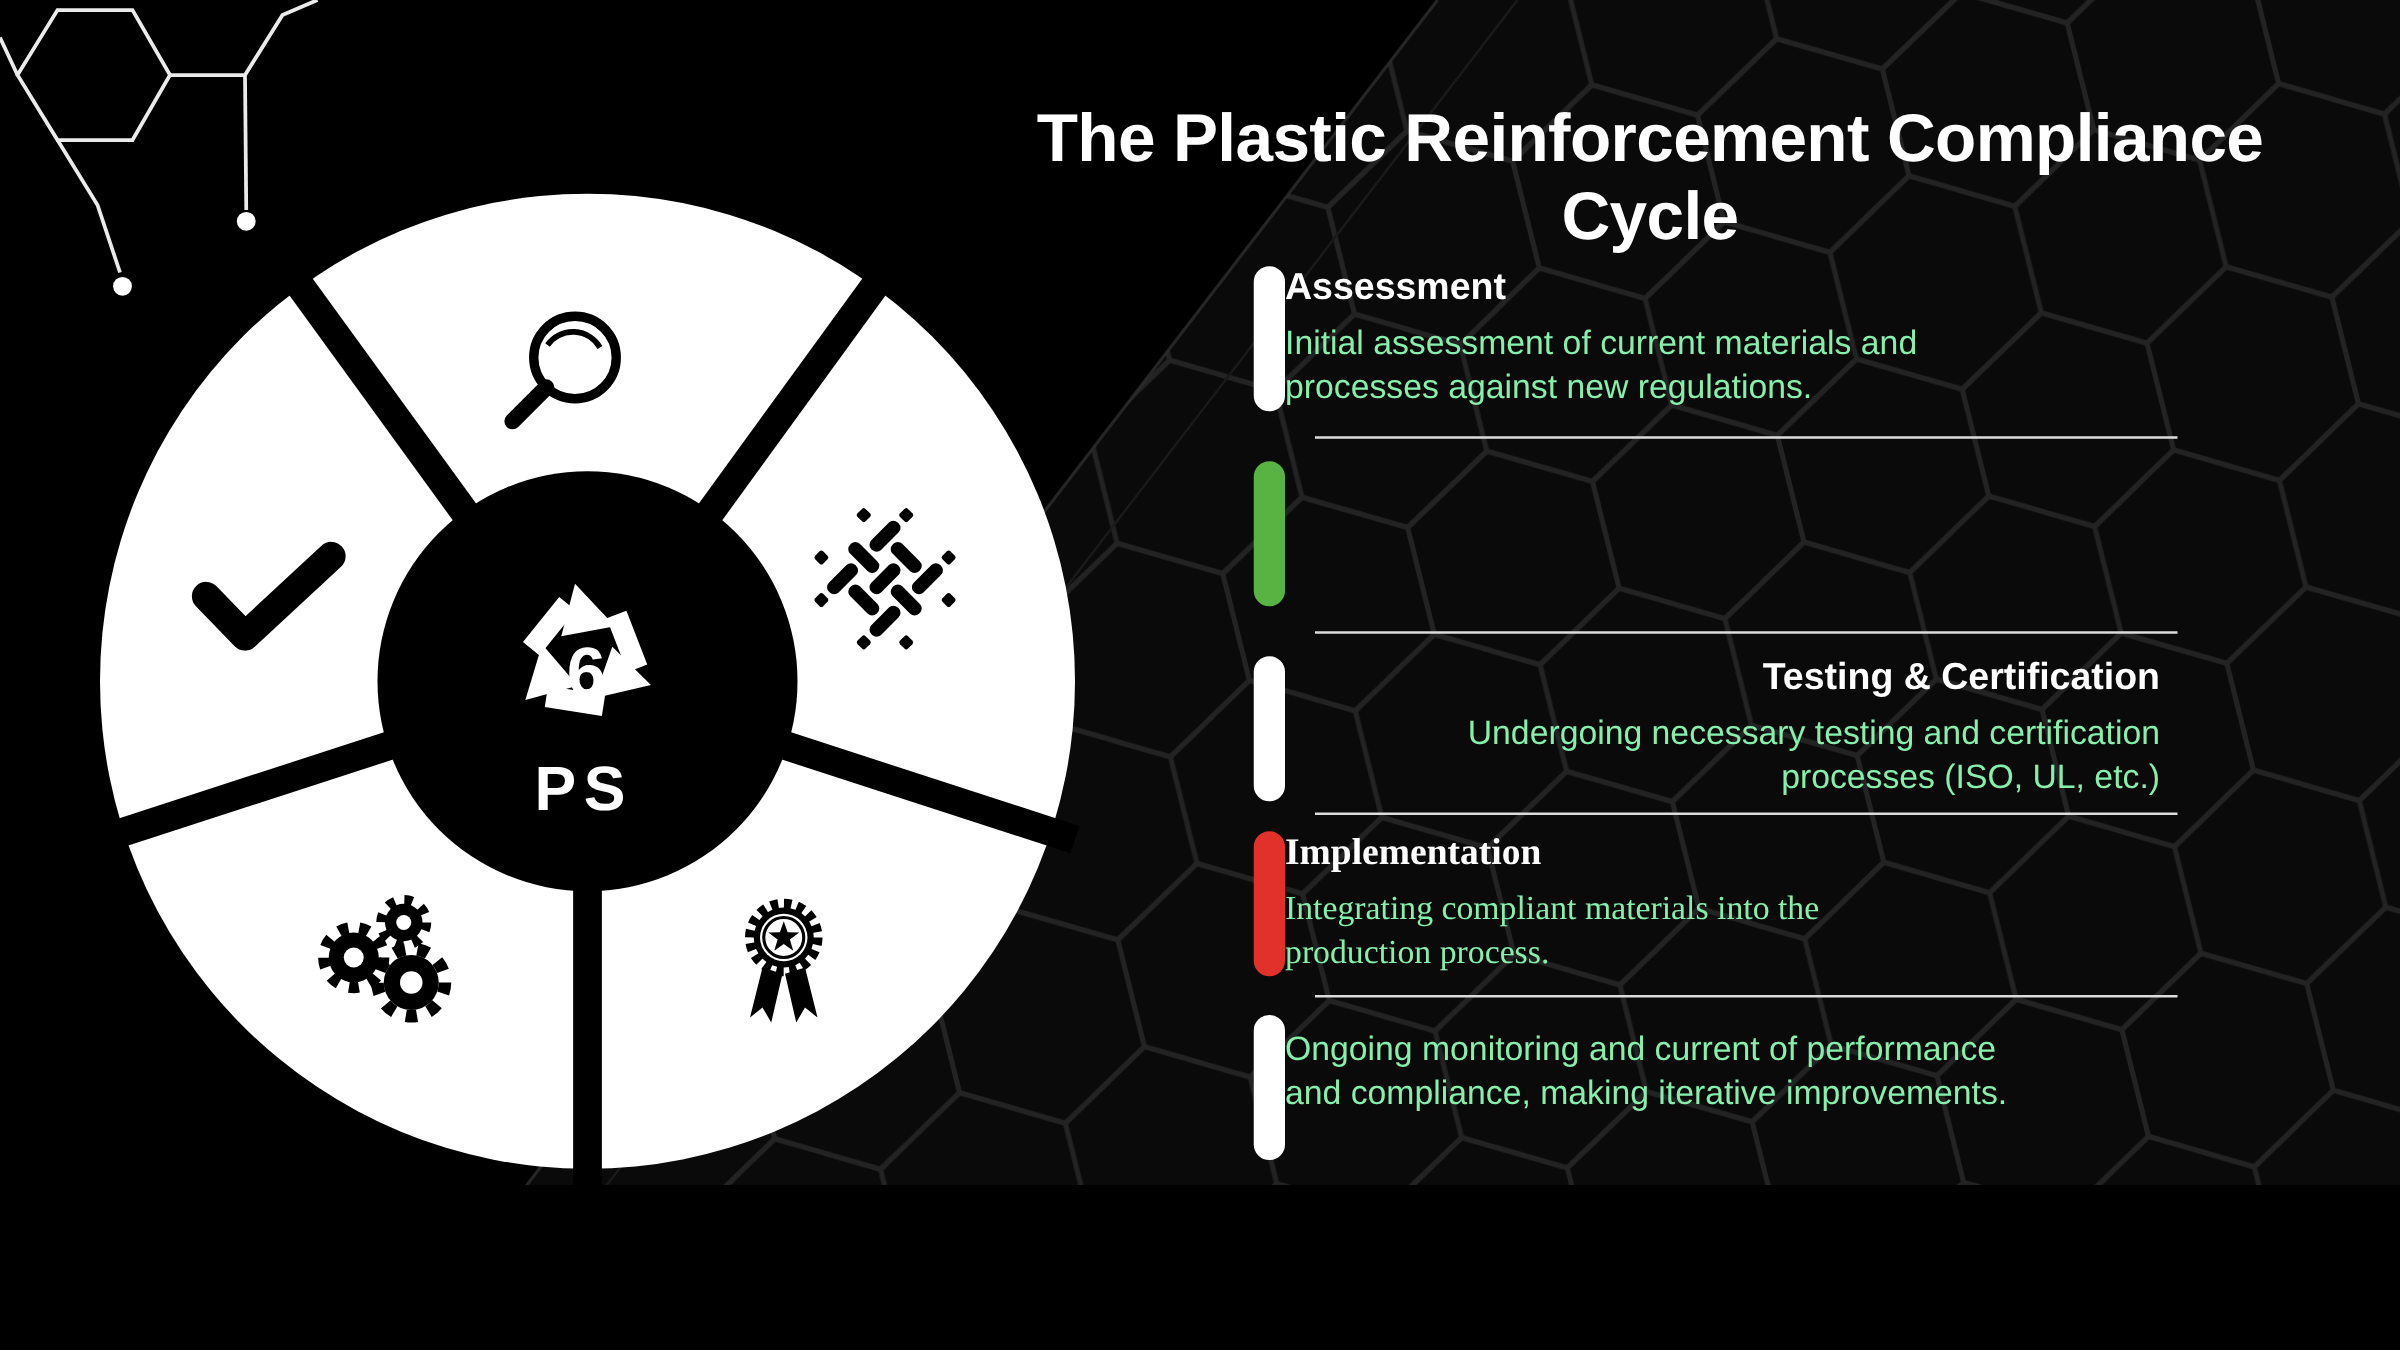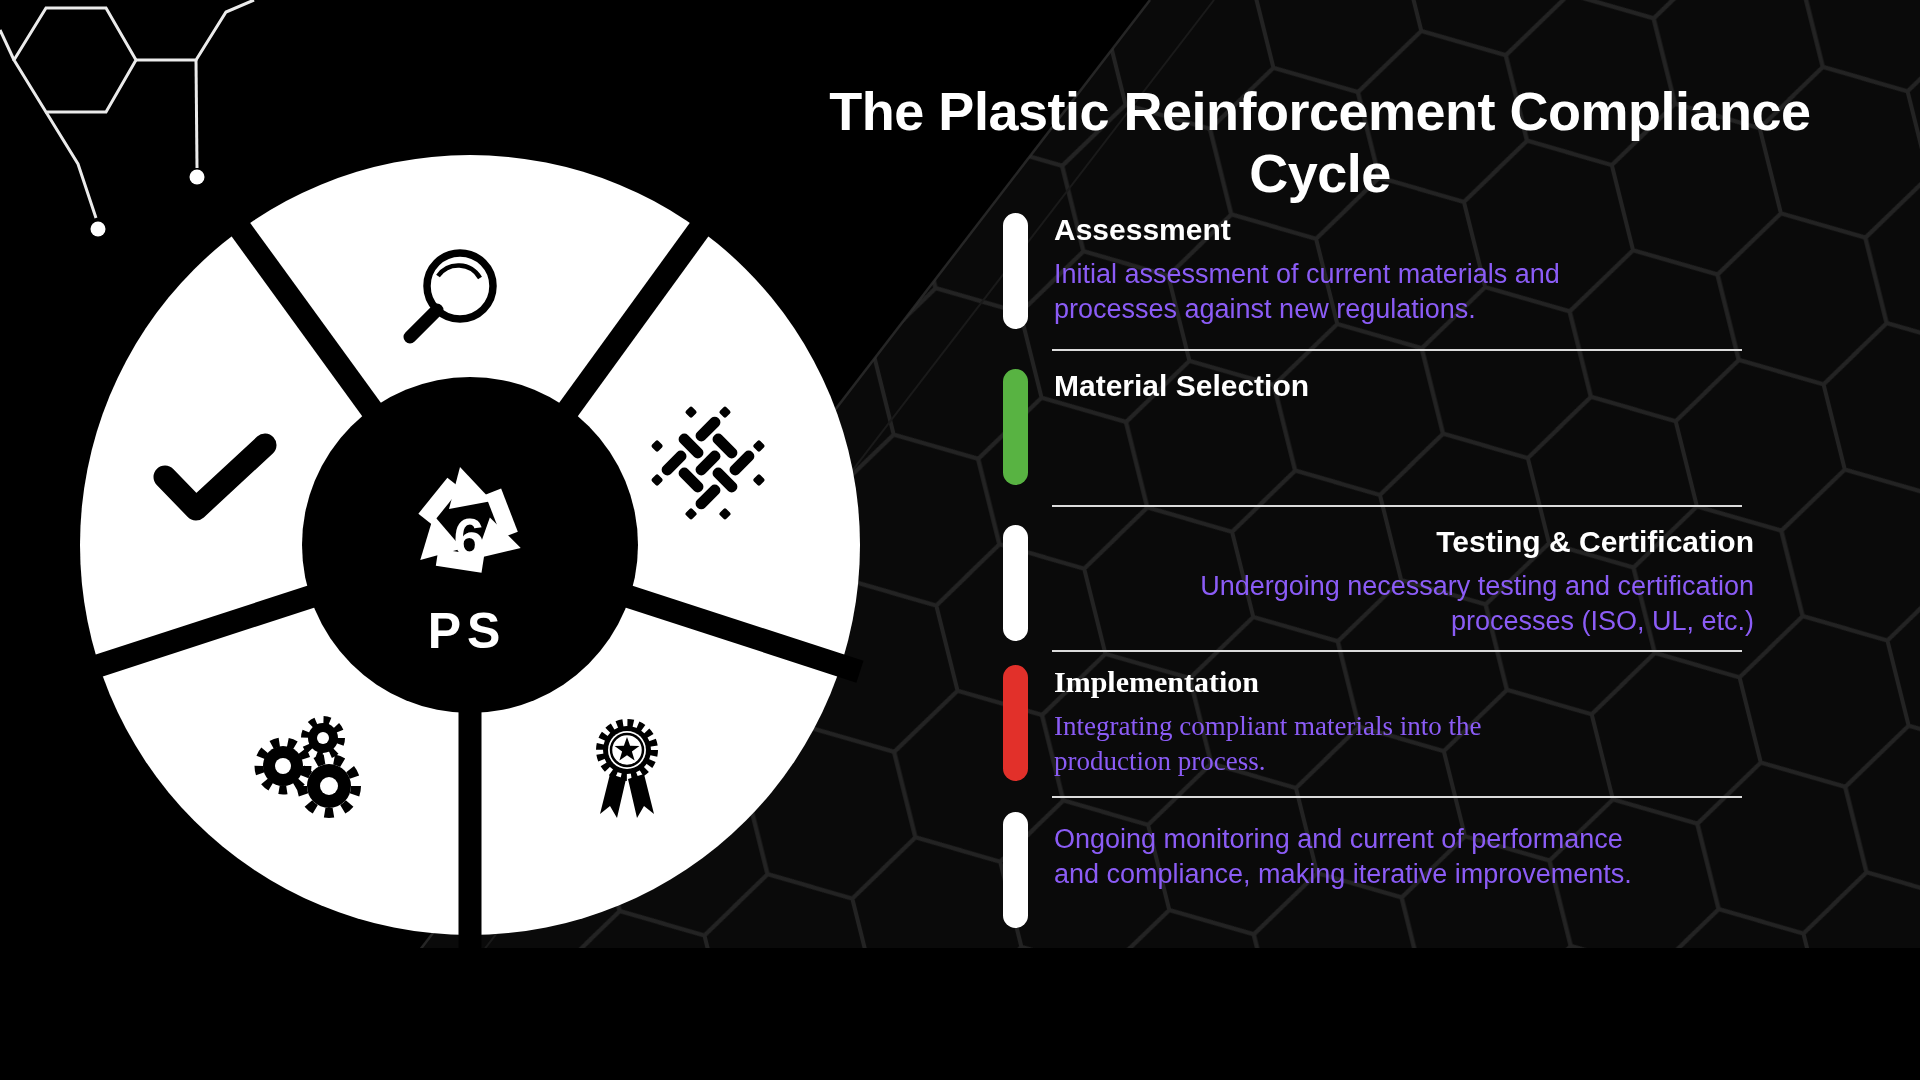--- a/index.html
+++ b/index.html
@@ -10,23 +10,23 @@
   svg{display:block}
   .bg-svg{position:absolute;left:0;top:0;}
   .molecule{position:absolute;left:0;top:0;}
   .title{
     position:absolute;left:760px;top:80px;width:1120px;text-align:center;
     font-size:54px;font-weight:bold;letter-spacing:-0.5px;color:#fff;
   }
   .stages-list{position:absolute;left:1003px;top:0;width:760px;}
   .stage-item{position:absolute;display:flex;align-items:flex-start;}
   .stage-bar{width:25px;height:116px;border-radius:13px;background:#fff;flex:none;}
-  .stage-text{margin-left:26px;width:700px;}
+  .stage-text{width:700px;}
   .stage-name{font-size:30px;font-weight:bold;line-height:34px;color:#fff;}
-  .stage-desc{margin-top:10px;font-size:27px;line-height:35px;color:#8b5cf6;white-space:pre-line;}
+  .stage-desc{margin-top:10px;font-size:27px;line-height:35px;color:#86efac;white-space:pre-line;}
   .divider{position:absolute;left:49px;width:690px;height:2px;background:#dcdcdc;}
   .wheel{position:absolute;left:60px;top:135px;}
   .logo{position:absolute;left:28px;top:958px;}
 </style>
 </head>
 <body>
 <div class="stage">
 
 <svg class="bg-svg" width="1920" height="1080" viewBox="0 0 1920 1080">
   <defs>
@@ -163,21 +163,20 @@
       <div class="stage-name">Assessment</div>
       <div class="stage-desc">Initial assessment of current materials and
 processes against new regulations.</div>
     </div>
   </div>
   <div class="divider" style="top:349px;"></div>
 
   <div class="stage-item" style="top:369px;">
     <div class="stage-bar" style="background-color: rgb(88, 179, 66);"></div>
     <div class="stage-text">
-      <div class="stage-name">Material Selection</div>
     </div>
   </div>
   <div class="divider" style="top:505px;"></div>
 
   <div class="stage-item" style="top:525px;text-align:right;">
     <div class="stage-bar" style="background-color: rgb(255, 255, 255);"></div>
     <div class="stage-text">
       <div class="stage-name">Testing &amp; Certification</div>
       <div class="stage-desc">Undergoing necessary testing and certification
 processes (ISO, UL, etc.)</div>

